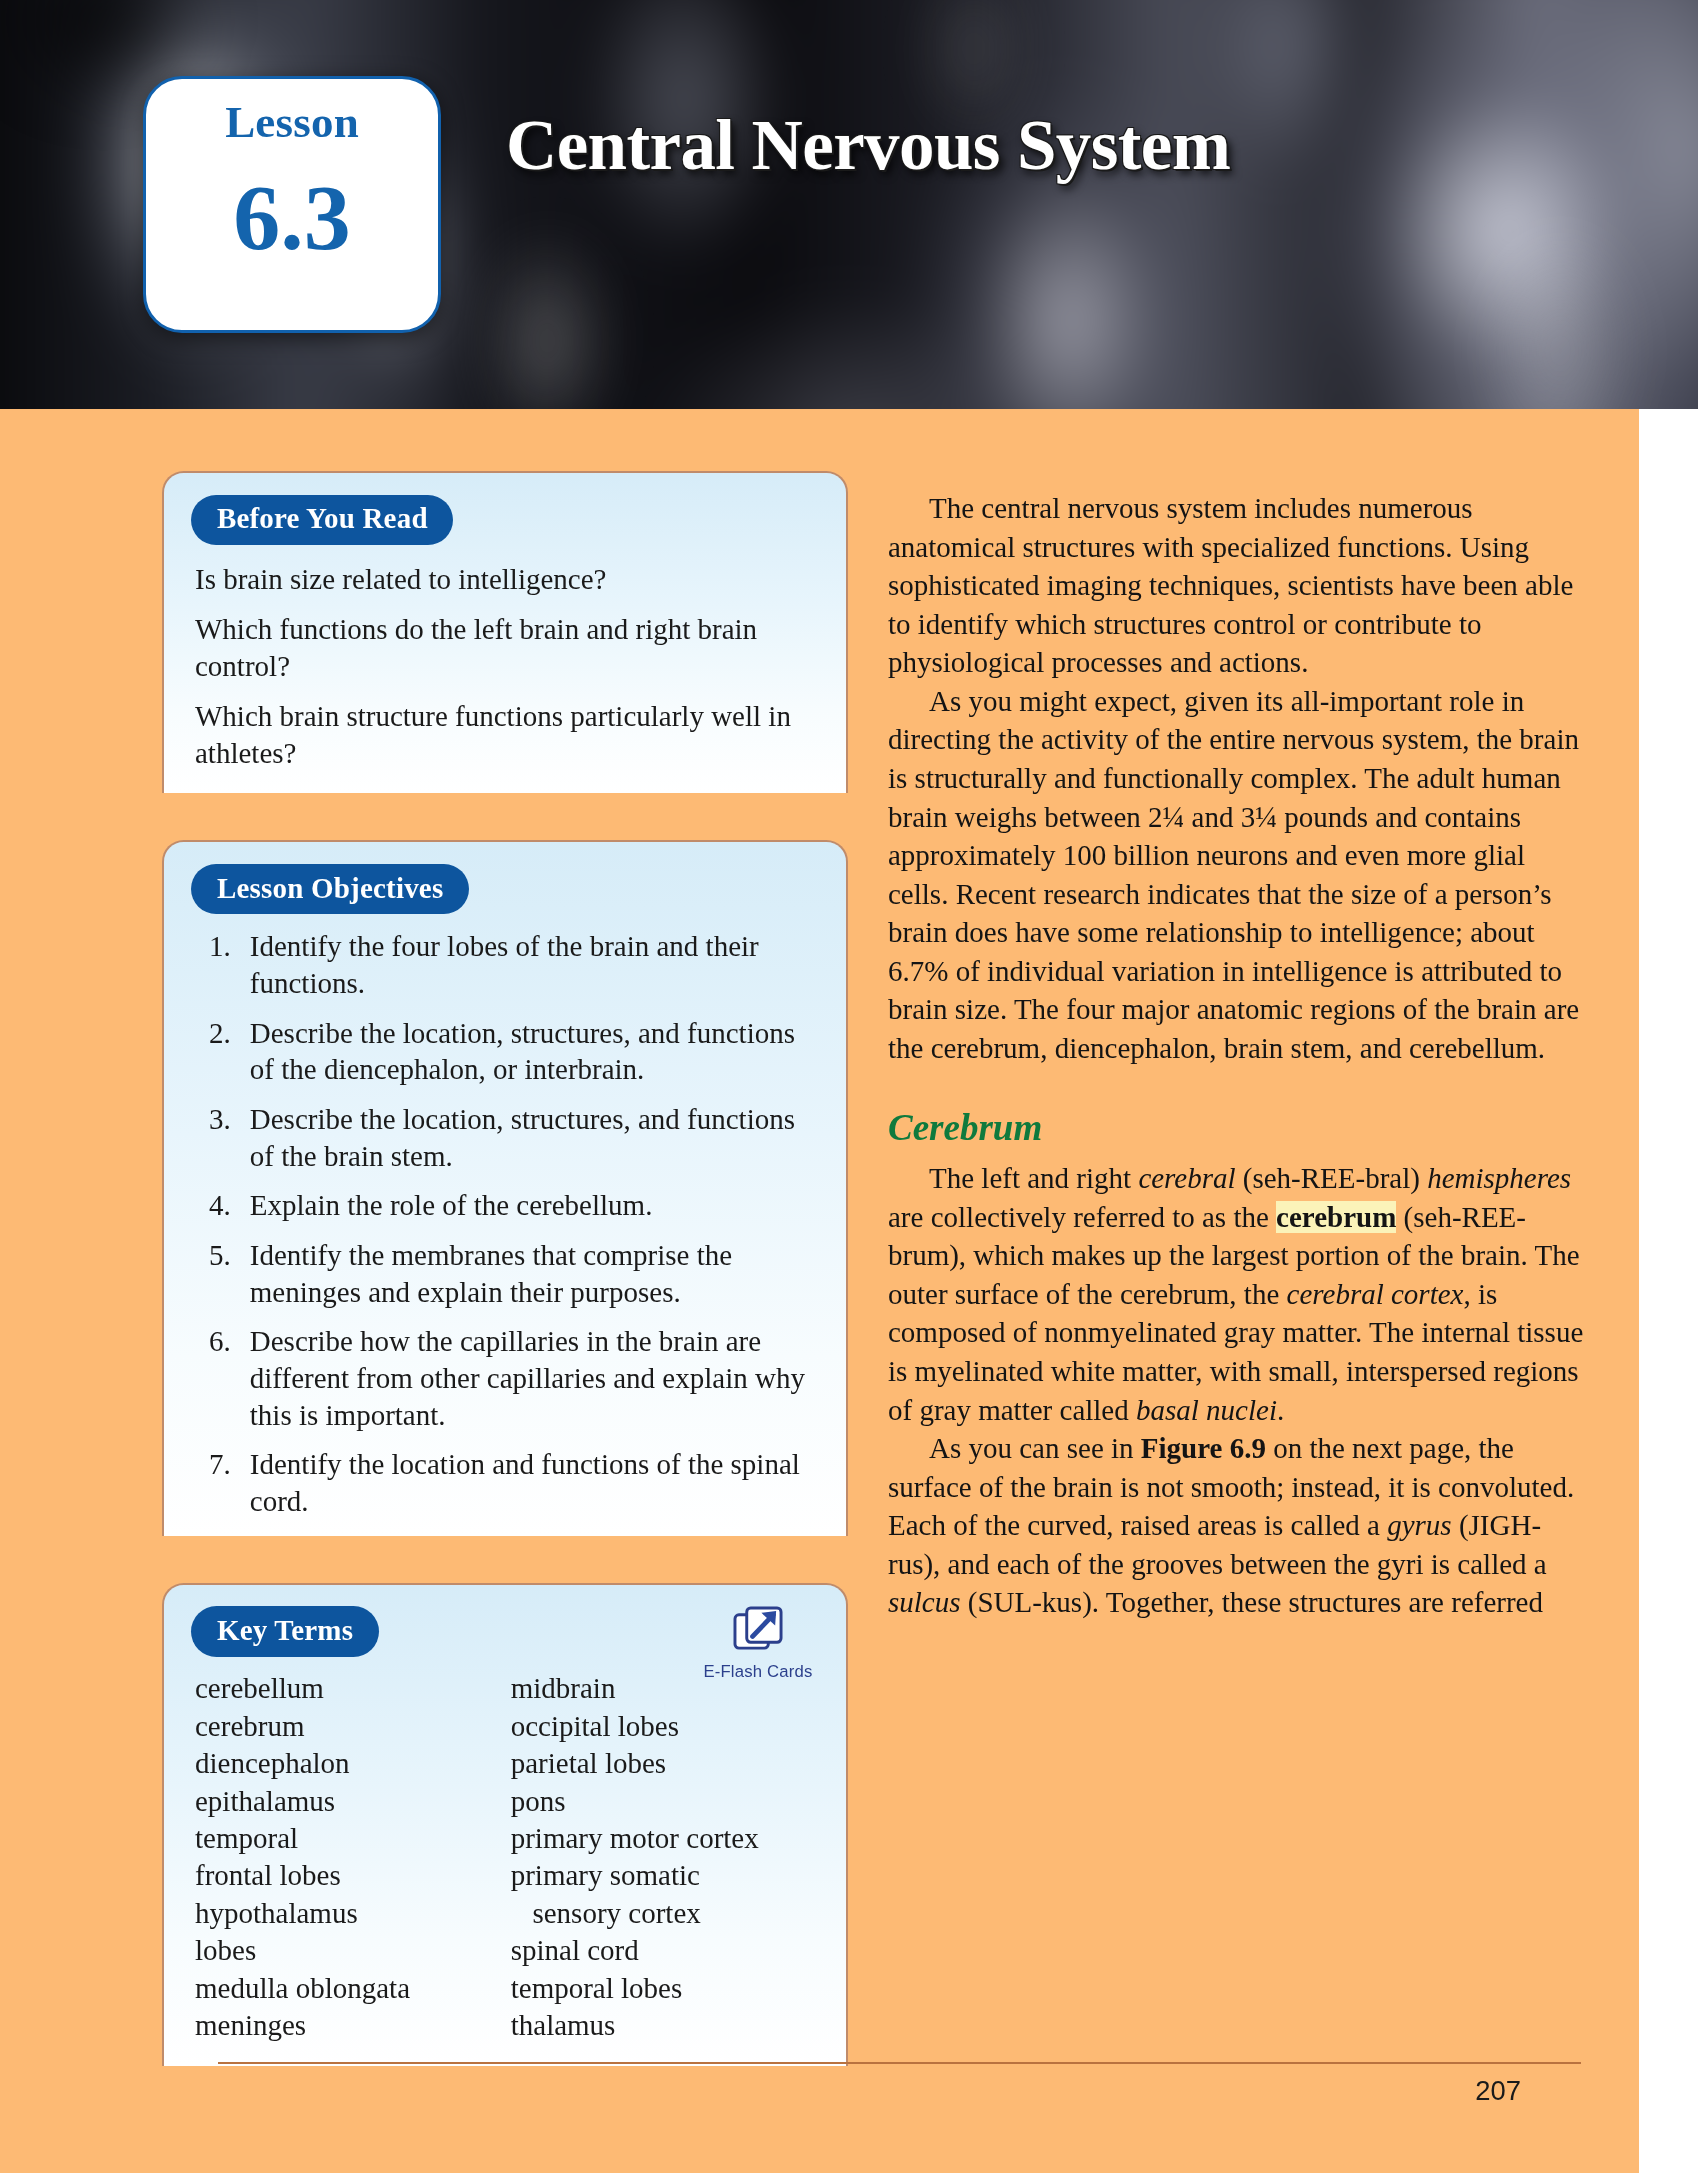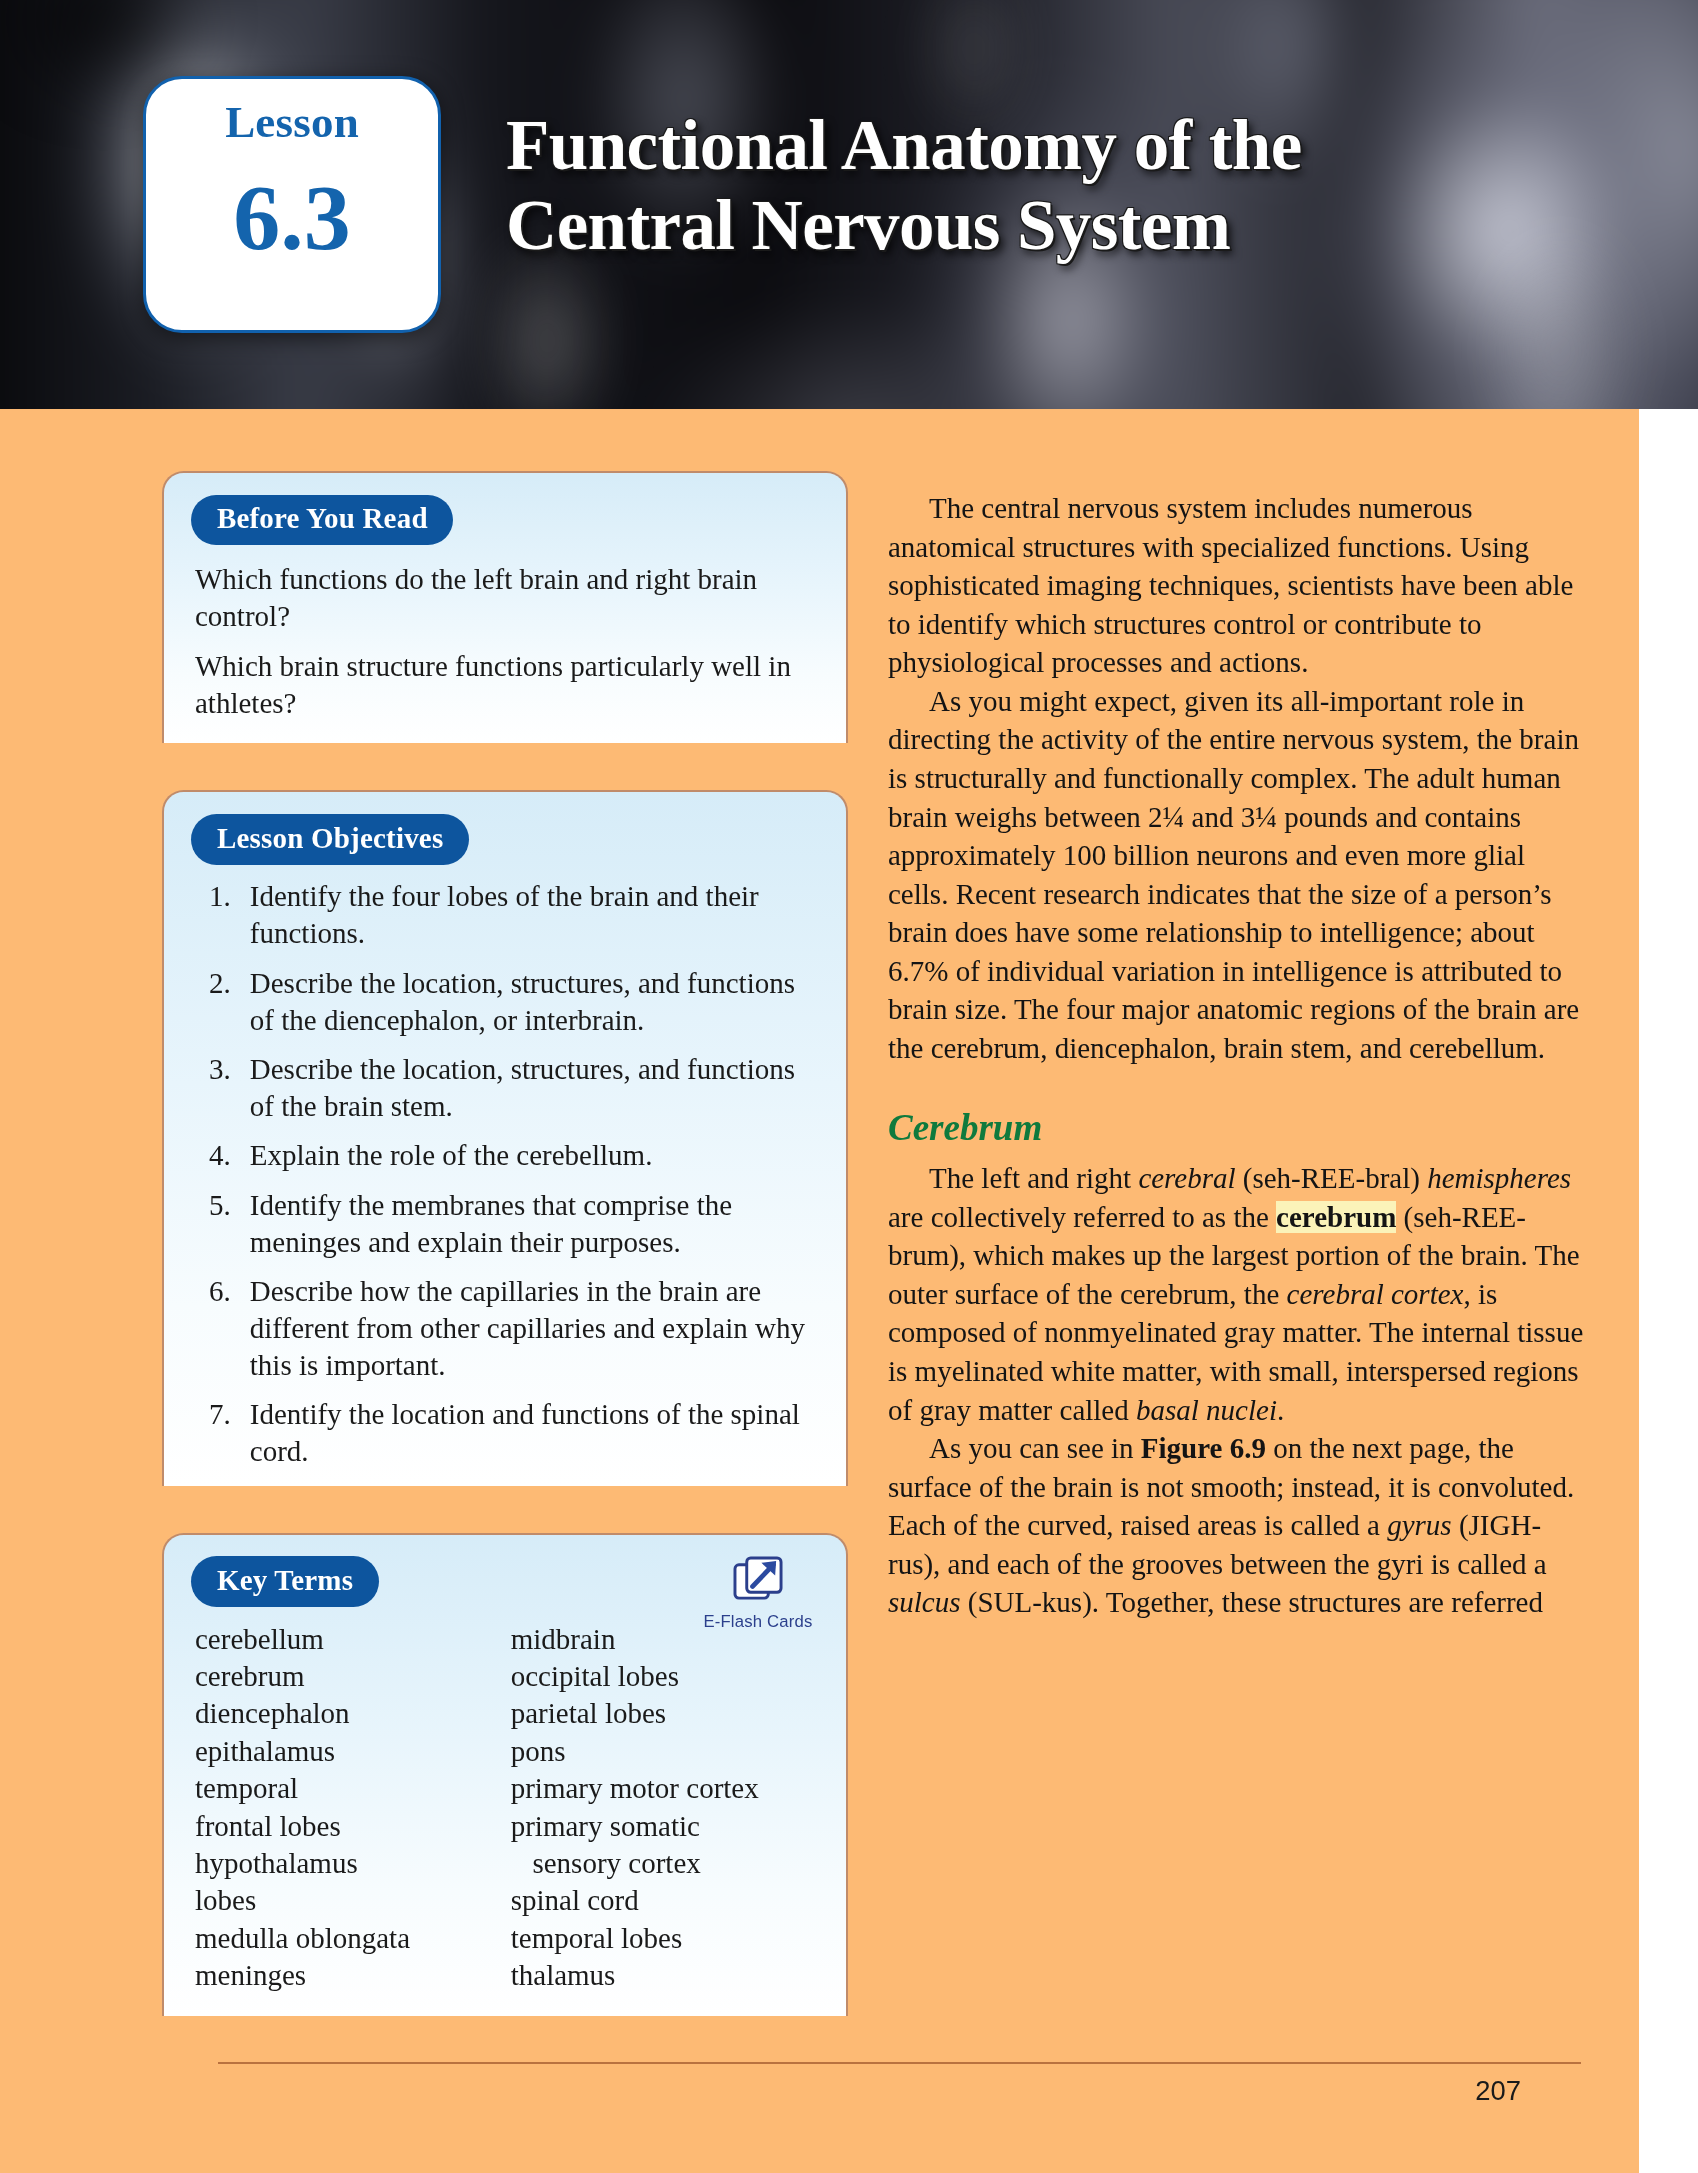--- a/index.html
+++ b/index.html
@@ -255,32 +255,32 @@
 <div class="header-banner">
   <div class="header-bg"></div>
   <div class="header-bg2"></div>
 
   <div class="lesson-badge">
     <div class="lesson-badge-word">Lesson</div>
     <div class="lesson-badge-num">6.3</div>
   </div>
 
   <div class="header-title">
-    <span class="tline">Functional Anatomy of the</span>
     <span class="tline">Central Nervous System</span>
   </div>
 </div>
 
 <div class="page">
 
   <div class="col-left">
 
     <div class="fbox">
       <div class="fbox-head">Before You Read</div>
       <div class="fbox-body">
+        <p class="q-line">Is brain size related to intelligence?</p>
         <p class="q-line">Which functions do the left brain and right brain control?</p>
         <p class="q-line">Which brain structure functions particularly well in athletes?</p>
       </div>
     </div>
 
     <div class="fbox">
       <div class="fbox-head">Lesson Objectives</div>
       <ol class="objectives">
         <li>Identify the four lobes of the brain and their functions.</li>
         <li>Describe the location, structures, and functions of the diencephalon, or interbrain.</li>

